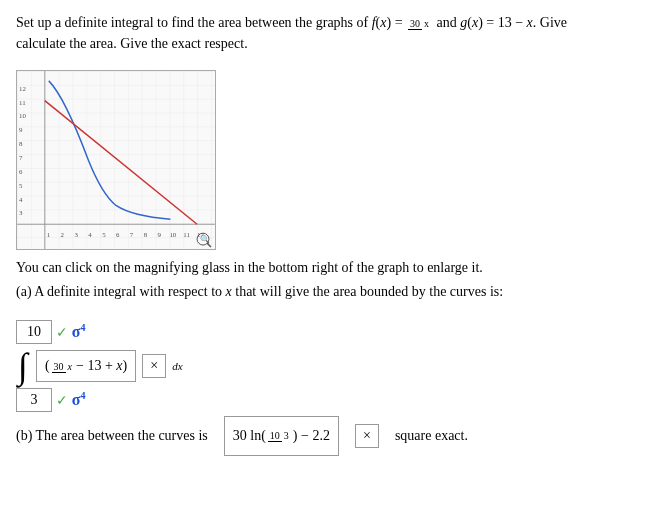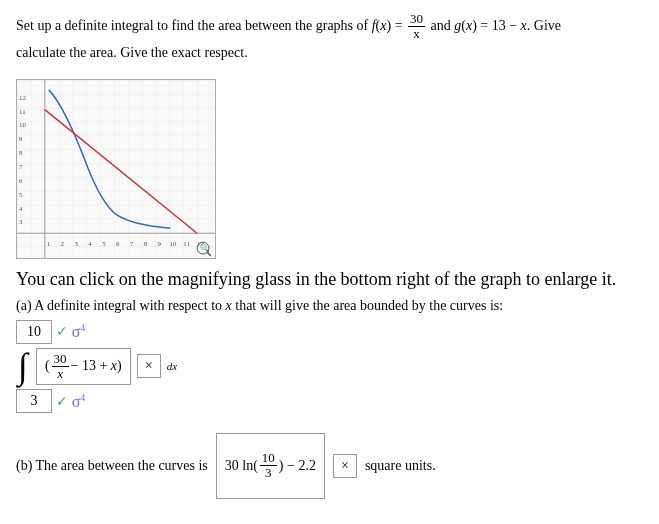--- a/index.html
+++ b/index.html
@@ -14,51 +14,49 @@
     }
     .problem-text {
       line-height: 1.5;
       margin-bottom: 16px;
     }
     .math-inline {
       font-style: italic;
     }
     .fraction {
       display: inline-flex;
-      flex-direction: column;
-      align-items: center;
       vertical-align: middle;
-      font-size: 13px;
+      font-size: 10px;
       line-height: 1.1;
       margin: 0 2px;
     }
     .fraction .num { border-bottom: 1px solid #000; padding: 0 2px; }
     .fraction .den { padding: 0 2px; }
 
     .graph-container {
       width: 200px;
       height: 180px;
       border: 1px solid #aaa;
       position: relative;
       margin: 8px 0;
       background: #f9f9f9;
     }
     .graph-container svg {
       width: 100%;
       height: 100%;
     }
 
     .magnify-hint {
-      font-size: 18px;
+      font-size: 14px;
       margin: 10px 0 8px 0;
     }
 
     .part-label {
       font-size: 14px;
-      margin-bottom: 6px;
+      margin-bottom: 20px;
     }
 
     .integral-row {
       display: flex;
       align-items: center;
       gap: 6px;
       margin: 4px 0 4px 0;
       flex-wrap: wrap;
     }
 
@@ -75,21 +73,22 @@
       font-size: 14px;
       font-family: Georgia, serif;
       background: #fff;
     }
     .check-icon {
       color: #4a4;
       font-size: 14px;
     }
     .sigma-icon {
       font-size: 16px;
-      color: #8b5cf6;
+      color: #1d4ed8;
+      font-weight: bold;
     }
 
     .integral-symbol {
       font-size: 36px;
       line-height: 1;
       font-family: 'Times New Roman', serif;
       margin: 0 2px;
     }
 
     .integrand-box {
@@ -116,44 +115,44 @@
 
     .dx-label {
       font-style: italic;
       font-size: 11px;
     }
 
     .answer-box {
       display: inline-flex;
       align-items: center;
       border: 1px solid #999;
-      padding: 17px 8px;
+      padding: 11px 8px;
       background: #fff;
       font-size: 14px;
       font-family: Georgia, serif;
       min-height: 28px;
     }
 
     .times-x-box {
       display: inline-flex;
       align-items: center;
       justify-content: center;
       width: 24px;
       height: 24px;
       border: 1px solid #999;
       background: #fff;
       font-size: 14px;
     }
 
     .part-b-row {
       display: flex;
       align-items: center;
-      gap: 8px;
+      gap: 16px;
       flex-wrap: wrap;
-      margin-top: 20px;
+      margin-top: 4px;
     }
 
     sup { font-size: 10px; }
   </style>
 </head>
 <body>
 
 <div class="problem-text">
   <span>Set up a definite integral to find the area between the graphs of</span>
   <span> <span class="math-inline">f</span>(<span class="math-inline">x</span>) = </span>
@@ -259,14 +258,14 @@
   <span>(b) The area between the curves is</span>
   <div class="answer-box">
     <span>30 ln(</span>
     <span class="fraction">
       <span class="num">10</span>
       <span class="den">3</span>
     </span>
     <span>) − 2.2</span>
   </div>
   <span class="times-x-box">×</span>
-  <span>square units.</span>
+  <span>square exact.</span>
 </div>
 
 </body></html>

